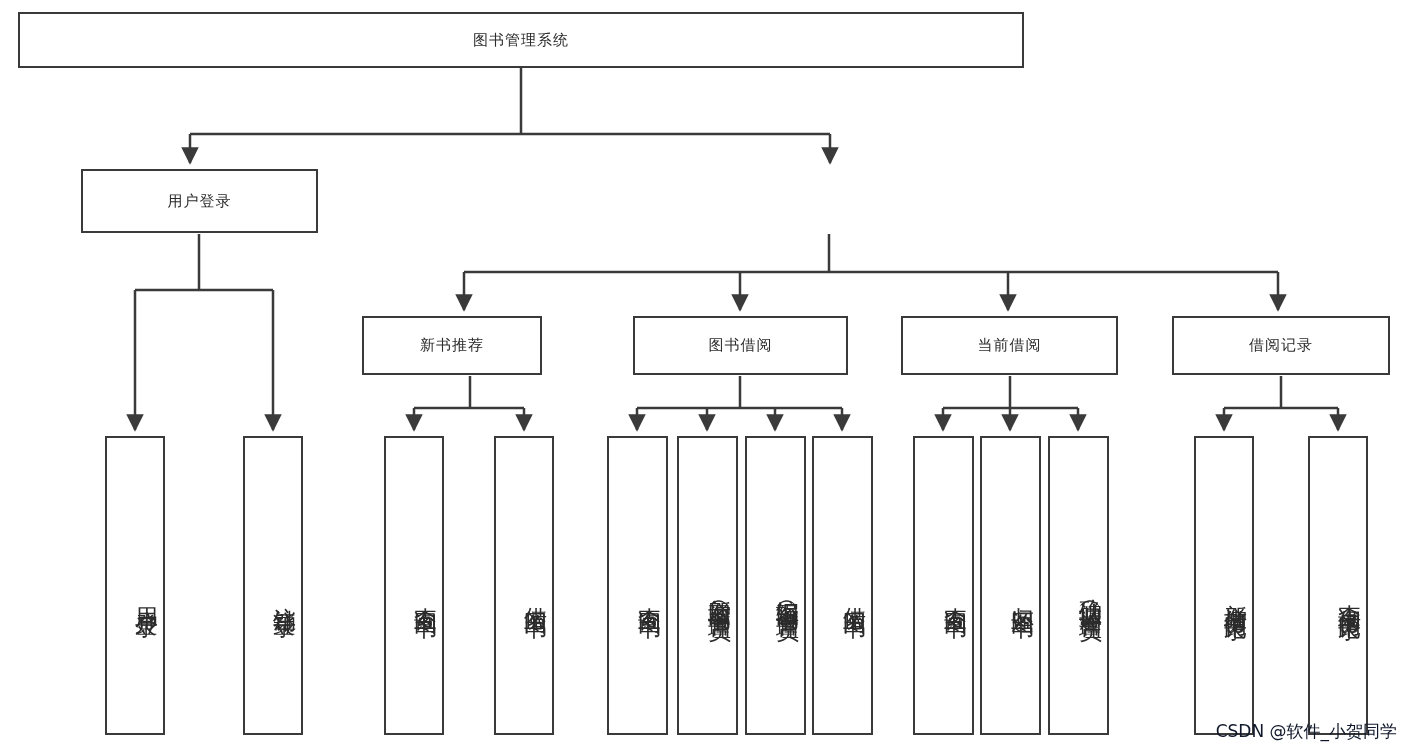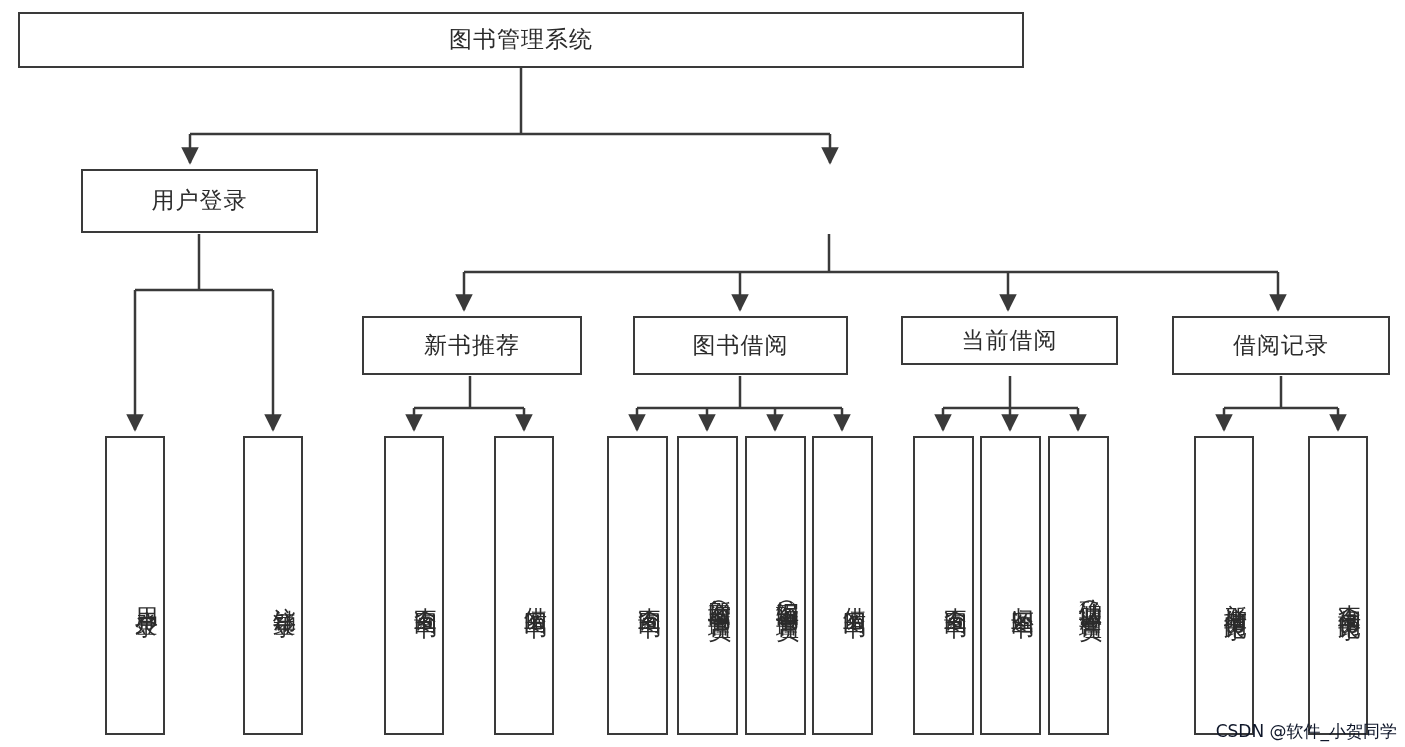--- a/index.html
+++ b/index.html
@@ -27,21 +27,21 @@
     position: absolute;
     box-sizing: border-box;
     border: 2px solid #3a3a3a;
     background: #ffffff;
     display: flex;
     align-items: center;
     justify-content: center;
     color: #2b2b2b;
   }
   .node.horiz {
-    font-size: 23px;
+    font-size: 15px;
     letter-spacing: 1px;
     line-height: 1.1;
   }
   .node.vert {
     writing-mode: vertical-rl;
     text-orientation: upright;
     font-size: 23px;
     letter-spacing: 3px;
     padding-top: 18px;
     align-items: flex-start;
@@ -119,27 +119,27 @@
   </svg>
 
   <div class="node horiz" style="left:18px; top:12px; width:1006px; height:56px;">
     <span>图书管理系统</span>
   </div>
 
   <div class="node horiz" style="left:81px; top:169px; width:237px; height:64px;">
     <span>用户登录</span>
   </div>
 
-  <div class="node horiz" style="left:362px; top:316px; width:220px; height:59px;">
+  <div class="node horiz" style="left:362px; top:316px; width:180px; height:59px;">
     <span>新书推荐</span>
   </div>
   <div class="node horiz" style="left:633px; top:316px; width:215px; height:59px;">
     <span>图书借阅</span>
   </div>
-  <div class="node horiz" style="left:901px; top:316px; width:217px; height:49px;">
+  <div class="node horiz" style="left:901px; top:316px; width:217px; height:59px;">
     <span>当前借阅</span>
   </div>
   <div class="node horiz" style="left:1172px; top:316px; width:218px; height:59px;">
     <span>借阅记录</span>
   </div>
 
   <div class="node vert" style="left:105px; top:436px; width:60px; height:299px;">
     <span class="vtext">用户登录</span>
   </div>
   <div class="node vert" style="left:243px; top:436px; width:60px; height:299px;">

